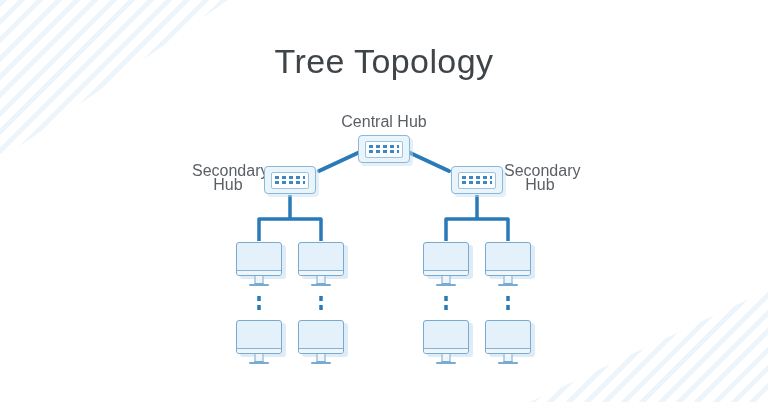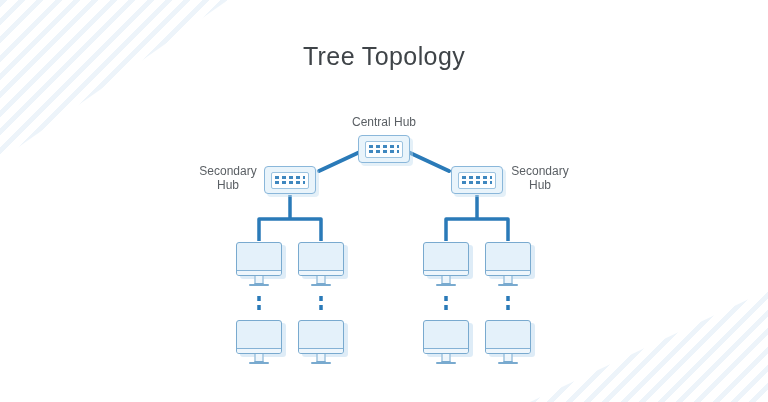--- a/index.html
+++ b/index.html
@@ -10,23 +10,23 @@
   
   .stripes { position:absolute;
     background:repeating-linear-gradient(135deg,
       #edf4fa 0px, #edf4fa 5px, rgba(255,255,255,0) 5px, rgba(255,255,255,0) 13px); }
   .stripes.tl { left:0; top:0; width:228px; height:160px;
     clip-path:polygon(0 0, 100% 0, 0 100%); }
   .stripes.br { right:0; bottom:0; width:238px; height:112px;
     clip-path:polygon(100% 0, 100% 100%, 0 100%); }
 
   .title { position:absolute; left:0; top:42px; width:768px; text-align:center;
-    font-size:25px; font-weight:400; letter-spacing:.4px; color:#3f4448; }
+    font-size:34px; font-weight:400; letter-spacing:.4px; color:#3f4448; }
 
-  .node-label { position:absolute; font-size:12px; line-height:14px;
+  .node-label { position:absolute; font-size:16px; line-height:14px;
     color:#5a5f64; text-align:center; }
   .lbl-central { left:334px; top:115px; width:100px; }
   .lbl-sec-left { left:192px; top:164px; width:72px; }
   .lbl-sec-right { left:504px; top:164px; width:72px; }
 
   
   .hub { position:absolute; width:52px; height:28px; background:#e9f4fb;
     border:1.5px solid #8ab7da; border-radius:4px;
     box-shadow:3px 3px 0 rgba(195,221,240,.45);
     display:flex; align-items:center; justify-content:center; }

